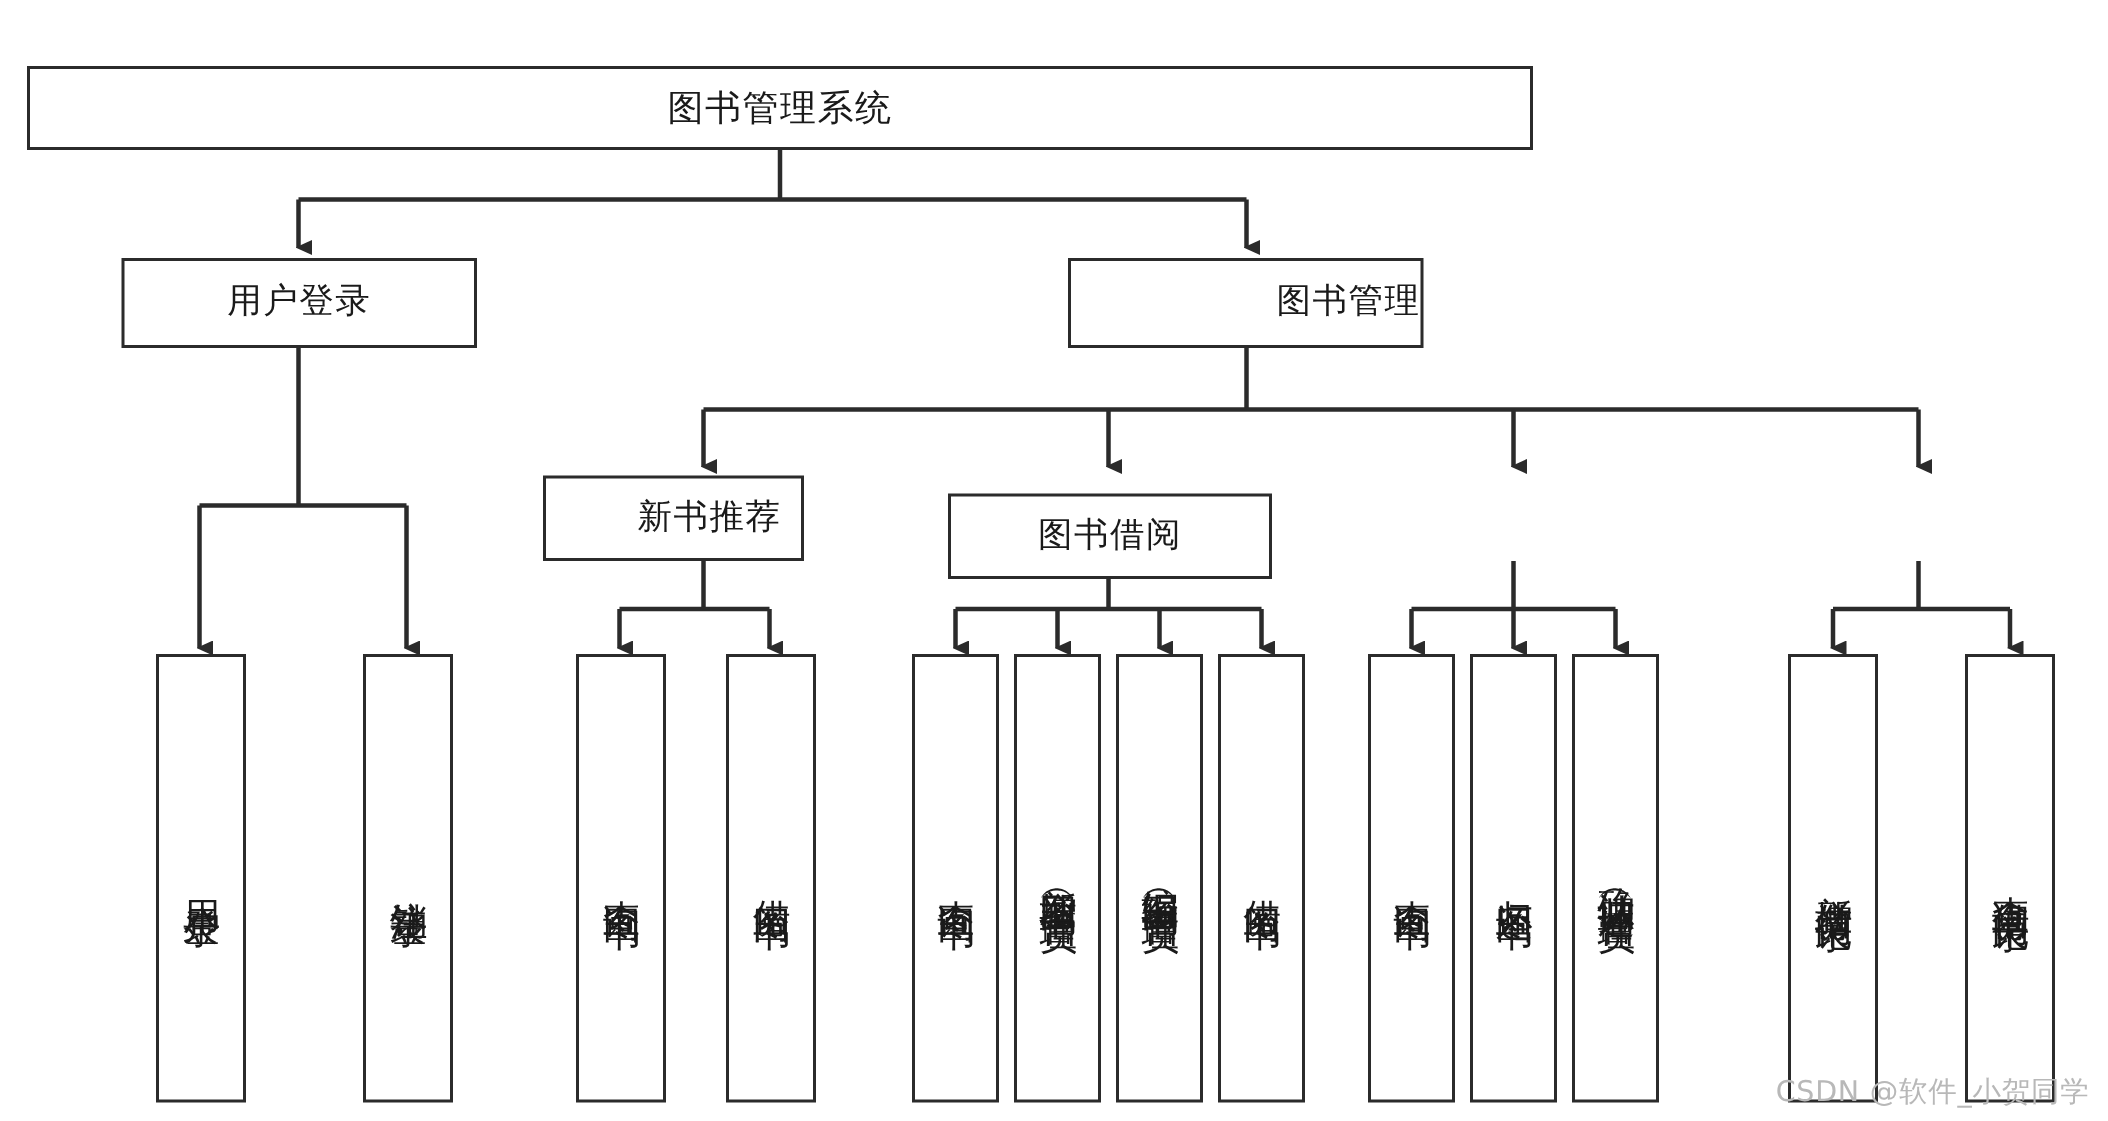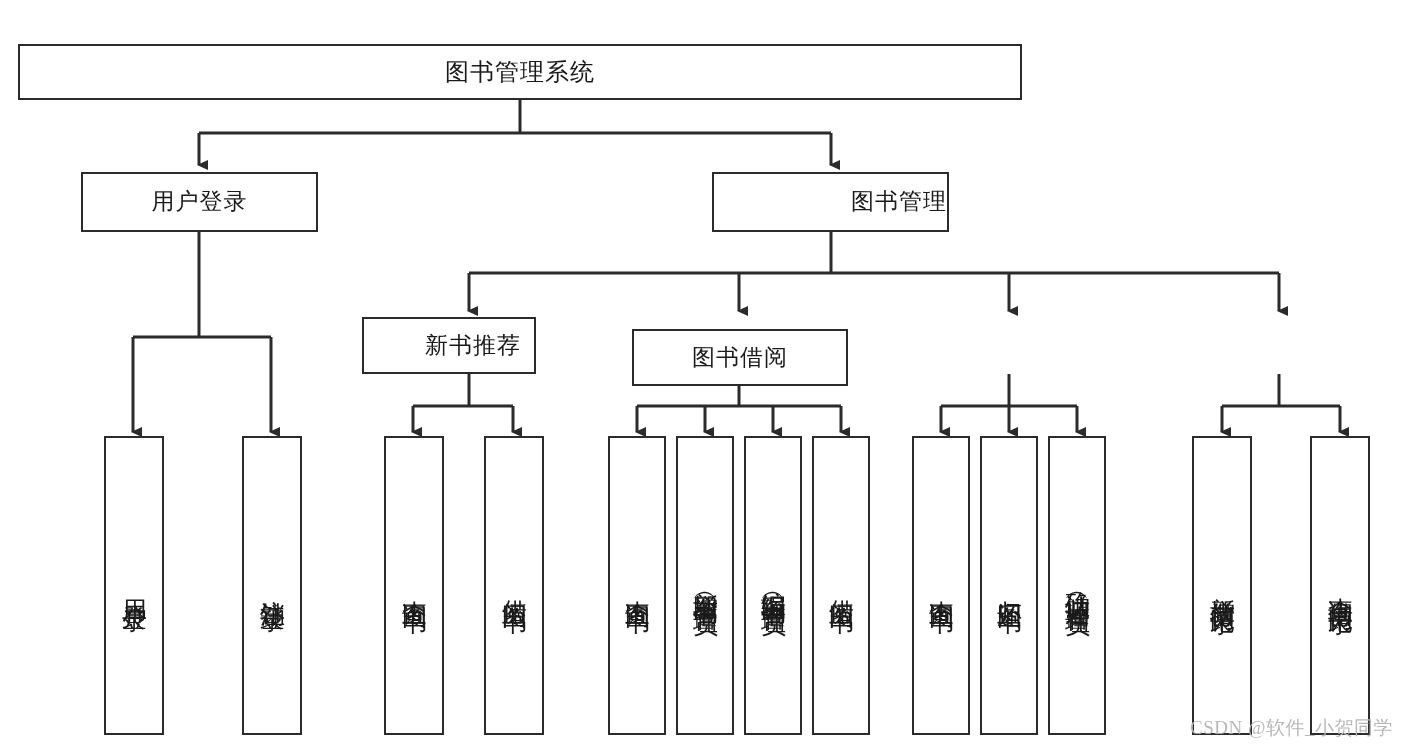--- a/index.html
+++ b/index.html
@@ -63,21 +63,20 @@
     text-align: center;
   }
   .watermark {
     position: absolute;
     right: 12px;
     bottom: 6px;
     font-size: 19px;
     color: #b8b8b8;
     letter-spacing: 0.5px;
     white-space: nowrap;
-    font-family: Liberation Serif, serif;
   }
 </style>
 </head>
 <body>
 
 <div id="canvas">
 
   <svg class="edges" viewBox="0 0 1405 747" xmlns="http://www.w3.org/2000/svg">
     <defs>
       <marker id="arrow" markerWidth="11" markerHeight="11" refX="5" refY="9" orient="auto" markerUnits="userSpaceOnUse">

